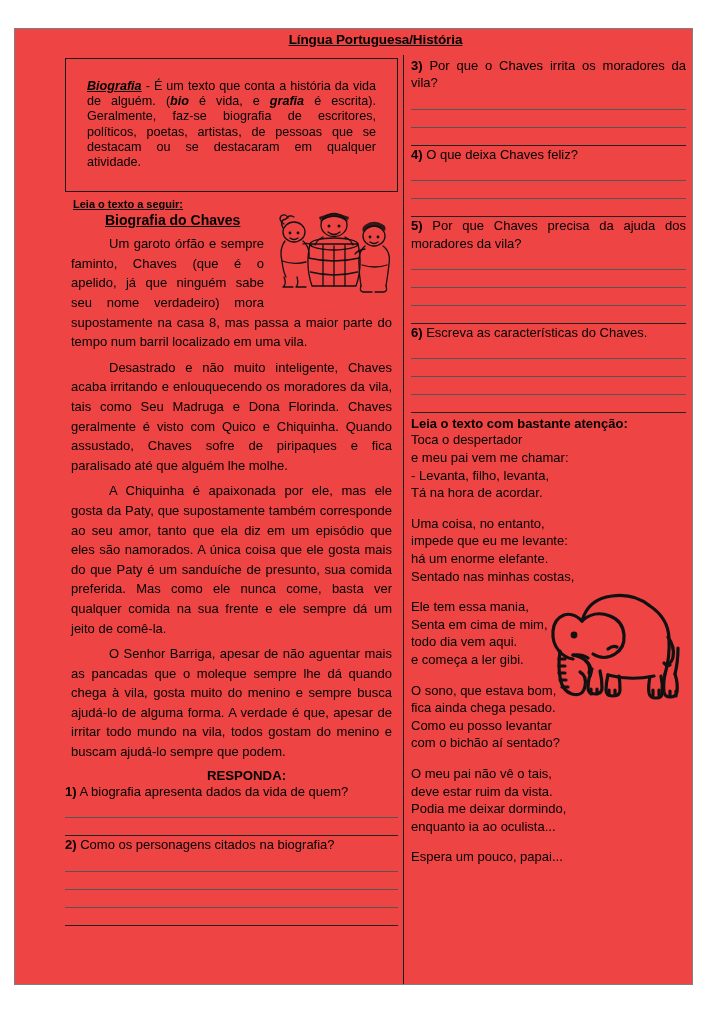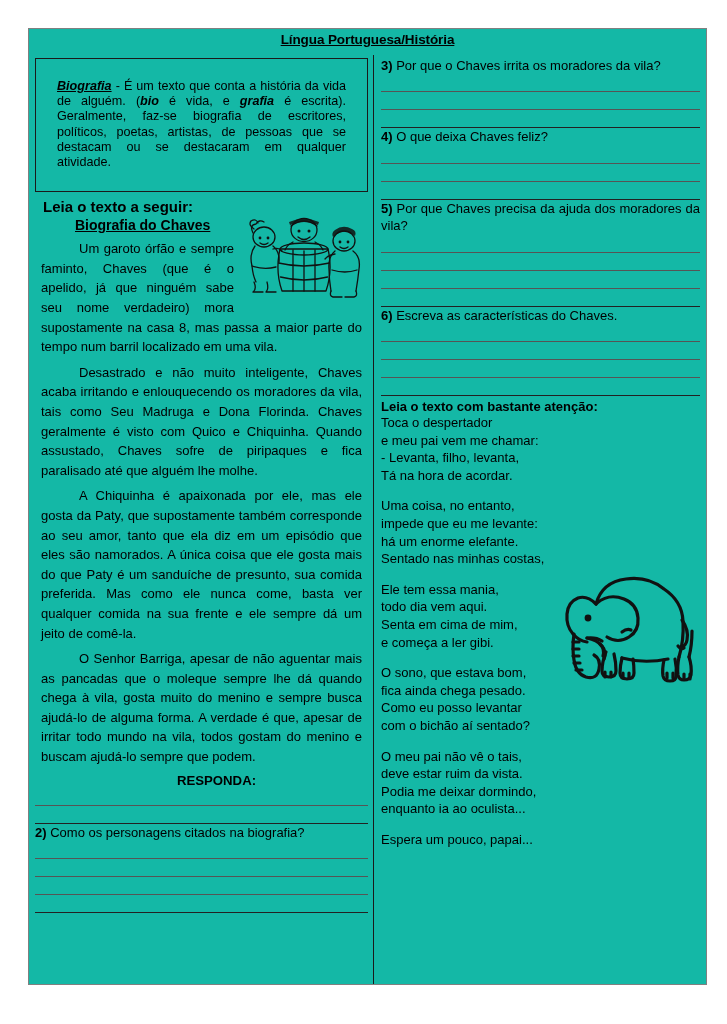--- a/index.html
+++ b/index.html
@@ -11,27 +11,28 @@
     width: 727px;
     height: 1024px;
     font-family: "Liberation Sans", sans-serif;
     color: #000000;
     position: relative;
     overflow: hidden;
   }
 
   .page {
     position: absolute;
-    left: 28px;
+    left: 14px;
     top: 28px;
     width: 679px;
     height: 957px;
     border: 1px solid #808080;
     box-sizing: border-box;
-    background: #14b8a6;
+    background: #ef4444;
+    padding-left: 44px;
   }
 
   .header {
     height: 26px;
     position: relative;
   }
   .header-title {
     position: absolute;
     left: 0;
     right: 0;
@@ -82,22 +83,23 @@
     font-style: italic;
     text-decoration: underline;
   }
   .bi {
     font-weight: bold;
     font-style: italic;
   }
 
   
   .read-head {
-    font-size: 15px;
-    font-weight: bold;
+    font-size: 11px;
+    font-weight: bold;
+    text-decoration: underline;
     margin: 6px 0 0 8px;
   }
   .text-title {
     font-size: 14px;
     font-weight: bold;
     text-decoration: underline;
     margin: 2px 0 0 40px;
   }
 
   .body-text {
@@ -249,20 +251,21 @@
           </svg>
         </div>
         <p>Um garoto órfão e sempre faminto, Chaves (que é o apelido, já que ninguém sabe seu nome verdadeiro) mora supostamente na casa 8, mas passa a maior parte do tempo num barril localizado em uma vila.</p>
         <p>Desastrado e não muito inteligente, Chaves acaba irritando e enlouquecendo os moradores da vila, tais como Seu Madruga e Dona Florinda. Chaves geralmente é visto com Quico e Chiquinha. Quando assustado, Chaves sofre de piripaques e fica paralisado até que alguém lhe molhe.</p>
         <p>A Chiquinha é apaixonada por ele, mas ele gosta da Paty, que supostamente também corresponde ao seu amor, tanto que ela diz em um episódio que eles são namorados. A única coisa que ele gosta mais do que Paty é um sanduíche de presunto, sua comida preferida. Mas como ele nunca come, basta ver qualquer comida na sua frente e ele sempre dá um jeito de comê-la.</p>
         <p>O Senhor Barriga, apesar de não aguentar mais as pancadas que o moleque sempre lhe dá quando chega à vila, gosta muito do menino e sempre busca ajudá-lo de alguma forma. A verdade é que, apesar de irritar todo mundo na vila, todos gostam do menino e buscam ajudá-lo sempre que podem.</p>
       </div>
 
       <div class="responda">RESPONDA:</div>
 
+      <p class="q"><b>1)</b> <span>A biografia apresenta dados da vida de quem?</span></p>
       <div class="lines">
         <div class="ansline"></div>
         <div class="ansline thick"></div>
       </div>
 
       <p class="q"><b>2)</b> <span>Como os personagens citados na biografia?</span></p>
       <div class="lines">
         <div class="ansline"></div>
         <div class="ansline"></div>
         <div class="ansline"></div>
@@ -362,22 +365,22 @@
           <div>Tá na hora de acordar.</div>
         </div>
         <div class="stanza">
           <div>Uma coisa, no entanto,</div>
           <div>impede que eu me levante:</div>
           <div>há um enorme elefante.</div>
           <div>Sentado nas minhas costas,</div>
         </div>
         <div class="stanza">
           <div>Ele tem essa mania,</div>
+          <div>Senta em cima de mim,</div>
           <div>todo dia vem aqui.</div>
-          <div>Senta em cima de mim,</div>
           <div>e começa a ler gibi.</div>
         </div>
         <div class="stanza">
           <div>O sono, que estava bom,</div>
           <div>fica ainda chega pesado.</div>
           <div>Como eu posso levantar</div>
           <div>com o bichão aí sentado?</div>
         </div>
         <div class="stanza">
           <div>O meu pai não vê o tais,</div>

